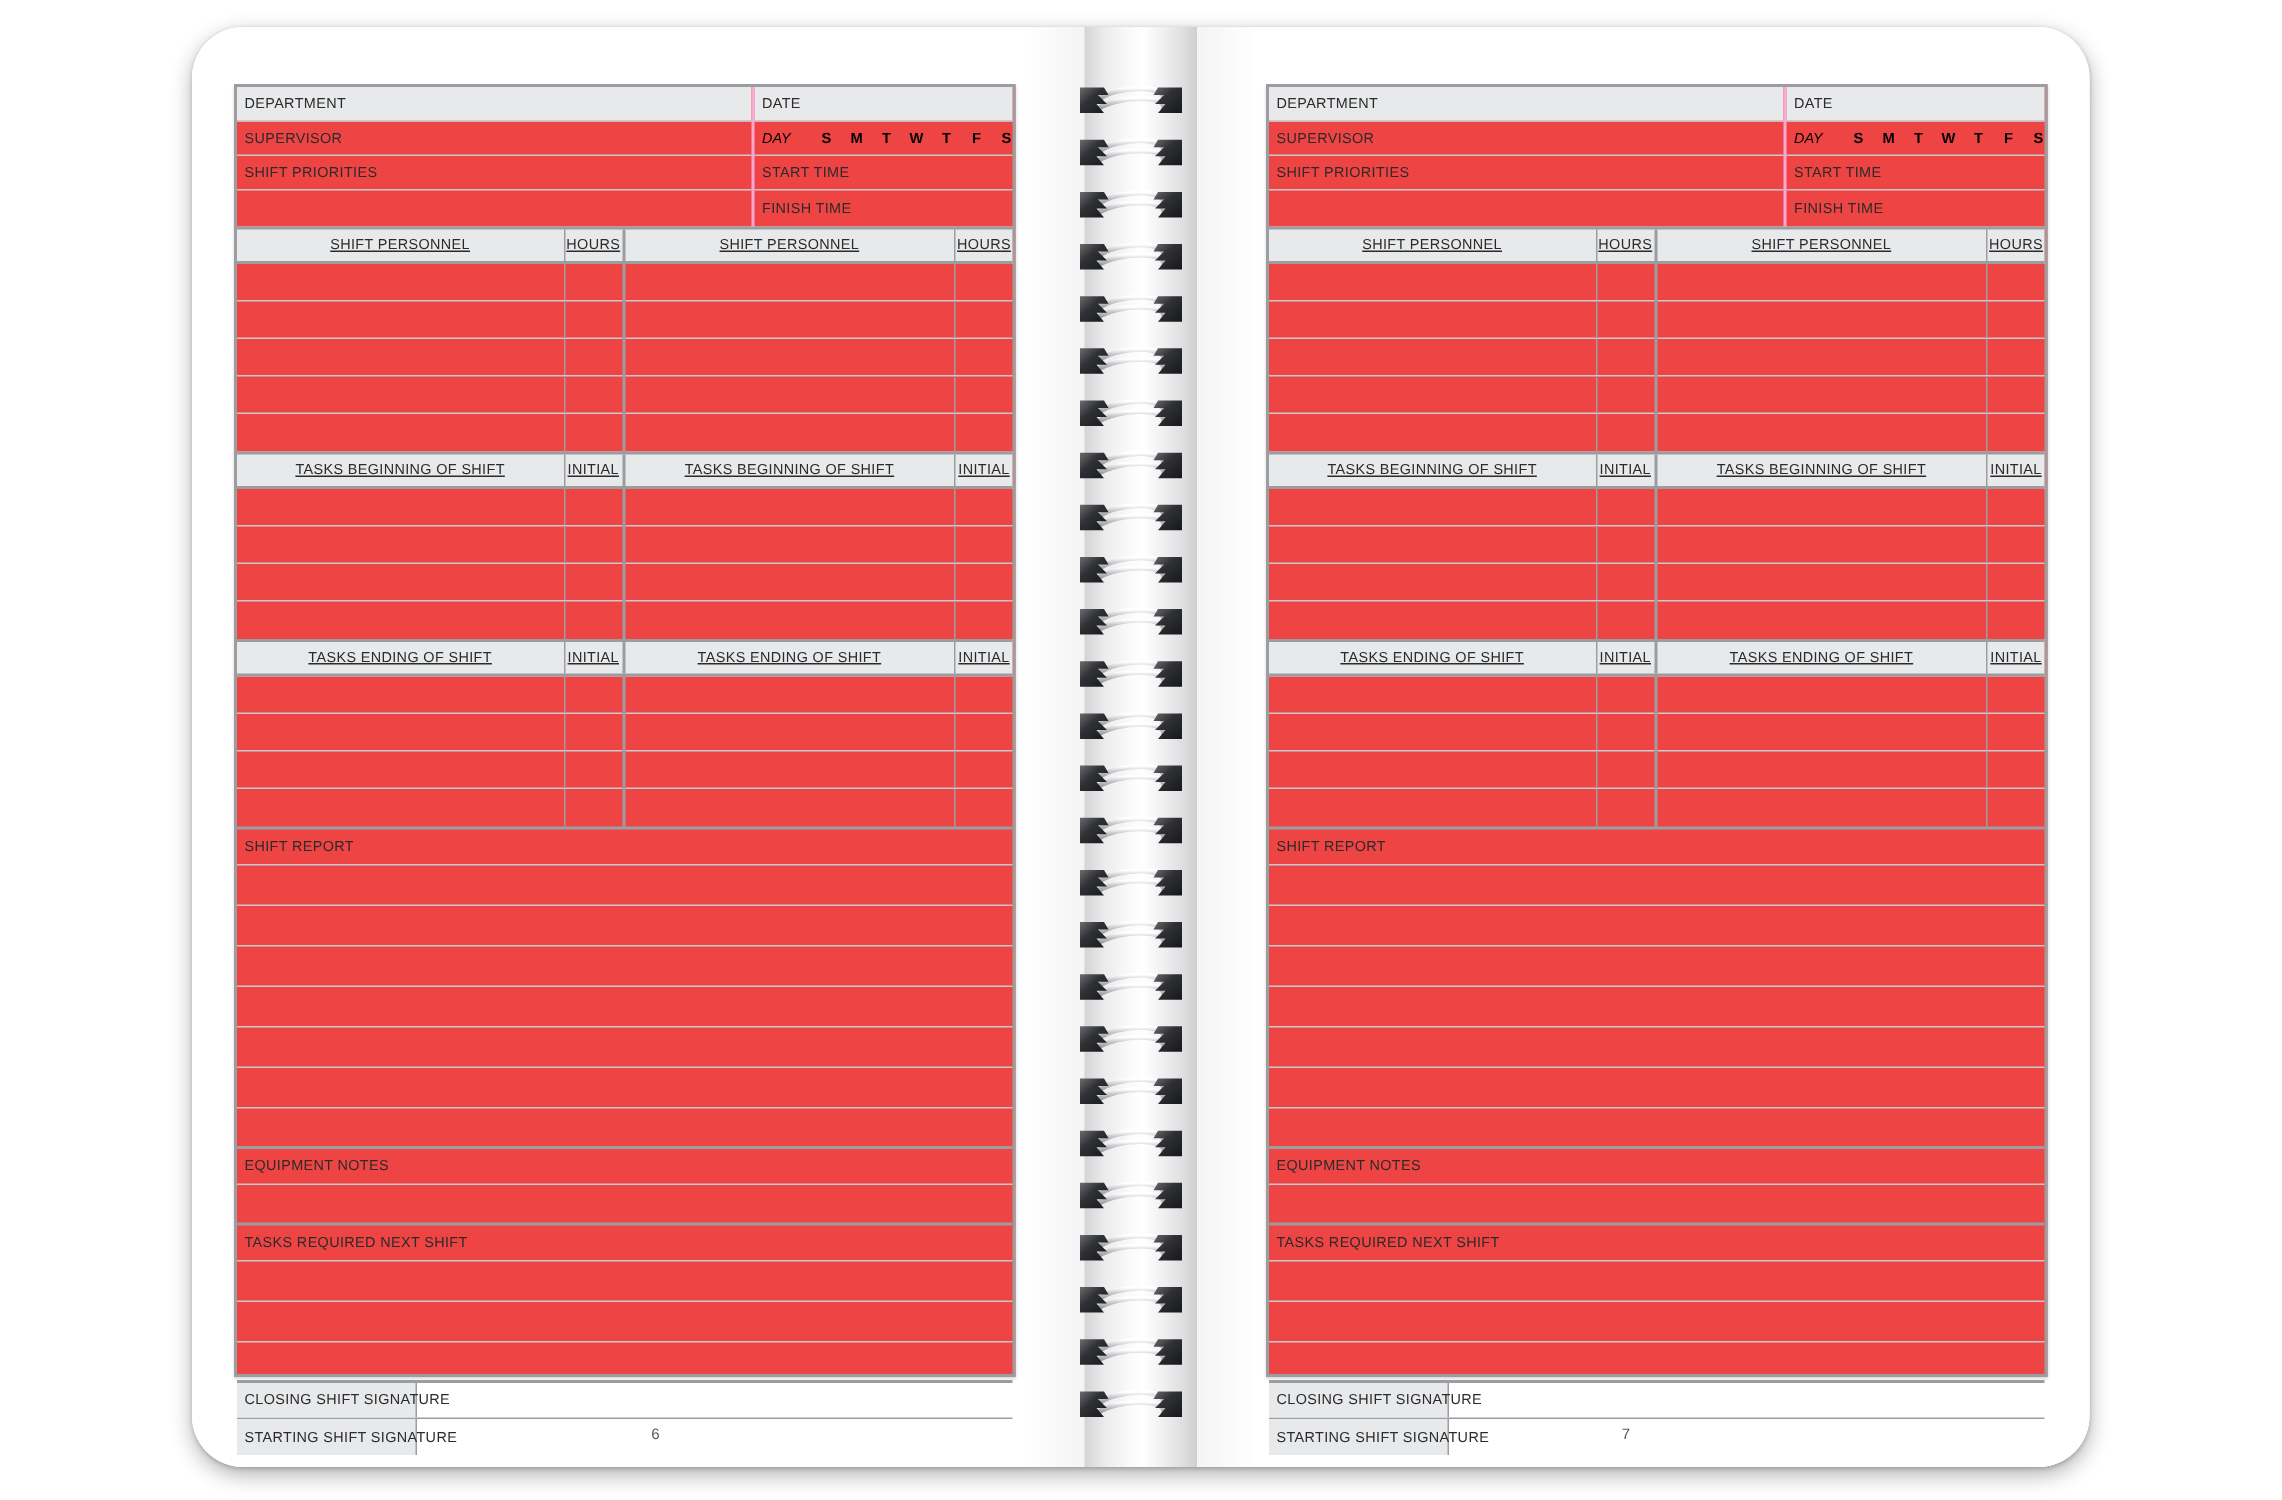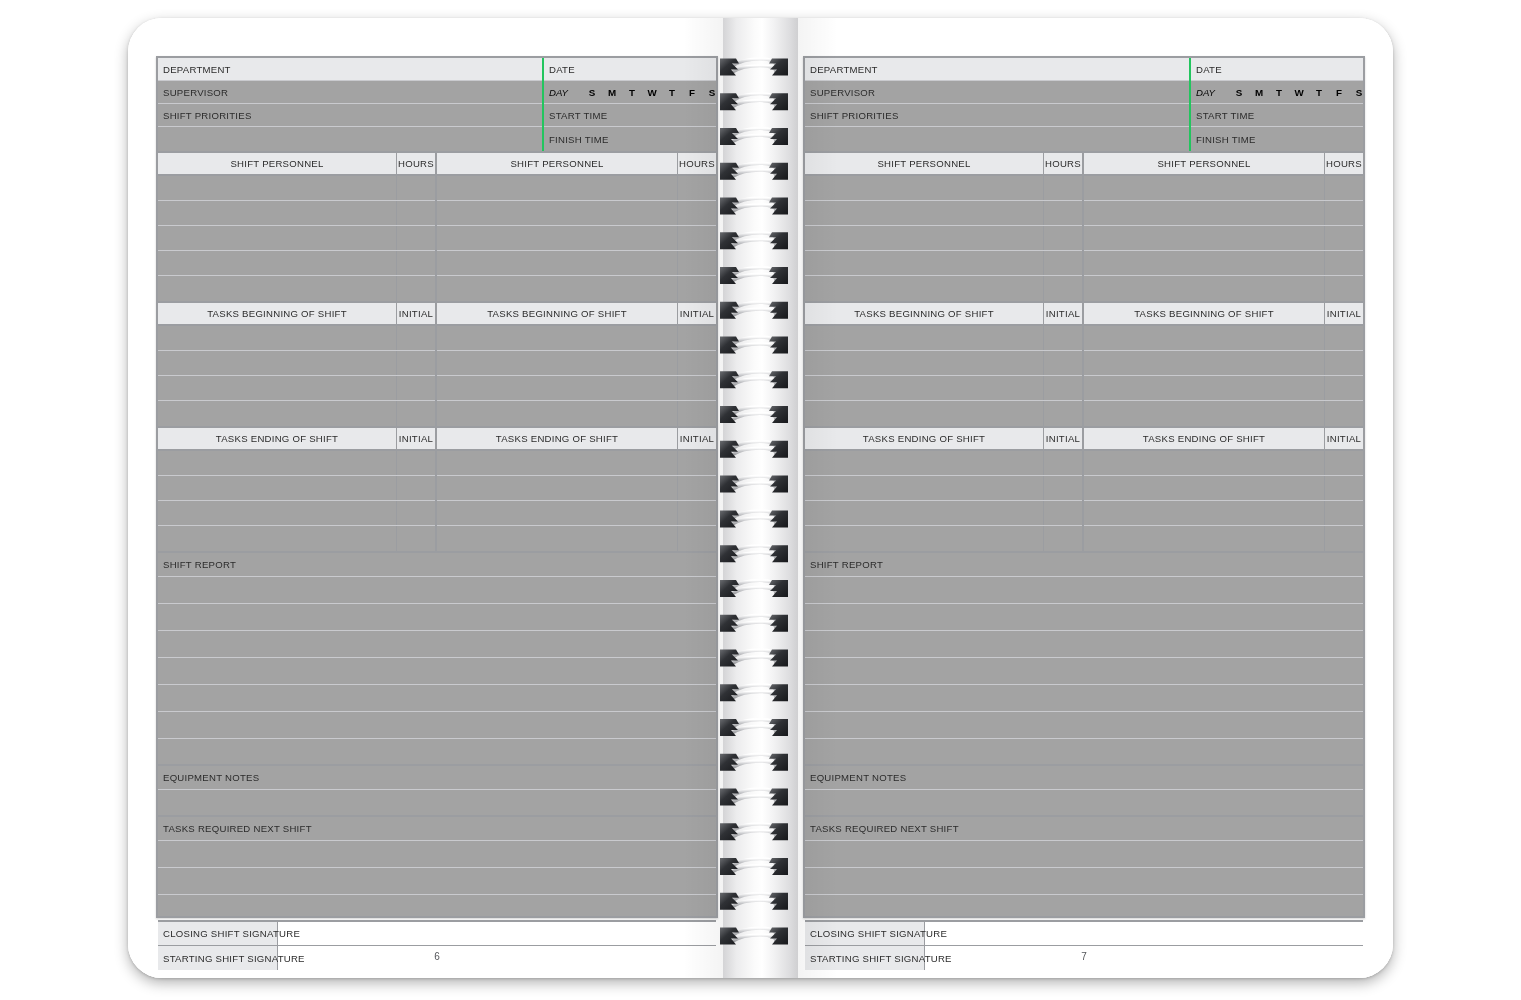--- a/index.html
+++ b/index.html
@@ -81,24 +81,24 @@
     top: 26px;
     width: 92px;
     height: 916px;
     pointer-events: none;
   }
 
   
   .sheet {
     position: absolute;
     top: 38px;
-    width: 562px;
+    width: 521px;
     height: 862px;
     border: 2px solid #9b9da1;
-    background: #a3a3a3;
+    background: #ef4444;
     box-sizing: border-box;
     box-shadow: 0 1px 2px rgba(0,0,0,0.18);
   }
   .sheet-left  { left: 28px; }
   .sheet-right { left: 17px; }
 
   .hdr {
     background: #e8e9eb;
   }
   .cell {
@@ -113,34 +113,35 @@
     display: flex;
     align-items: center;
     height: 100%;
   }
   .ctr {
     display: flex;
     align-items: center;
     justify-content: center;
     height: 100%;
     text-align: left;
+    text-decoration: underline;
   }
 
   
   .row {
     display: flex;
     box-sizing: border-box;
     border-bottom: 1px solid #c9cace;
   }
   .row.none  { border-bottom: none; }
 
   
   .top-block { display: flex; }
   .top-left  { }
-  .top-right { border-left: 2px solid #22c55e; }
+  .top-right { border-left: 2px solid #f9a8d4; }
 
   .daycells {
     display: flex;
     align-items: center;
     height: 100%;
     padding-left: 5px;
     font-size: 9.6px;
   }
   .daycells .dl { margin-right: 14px; font-style: italic; }
   .daycells .d {

